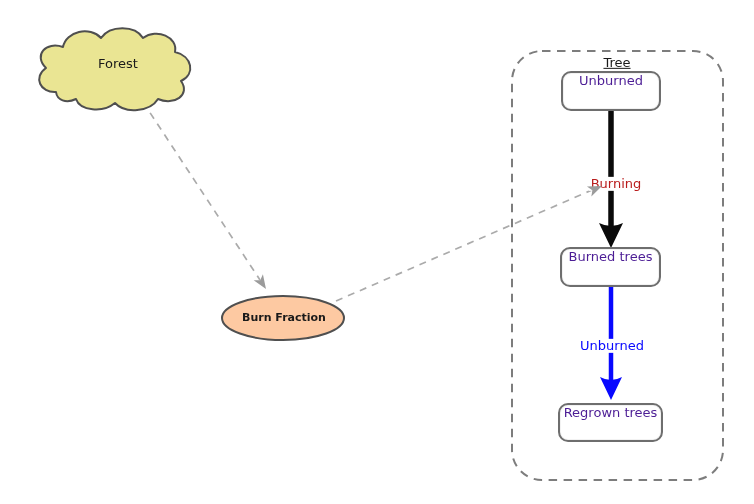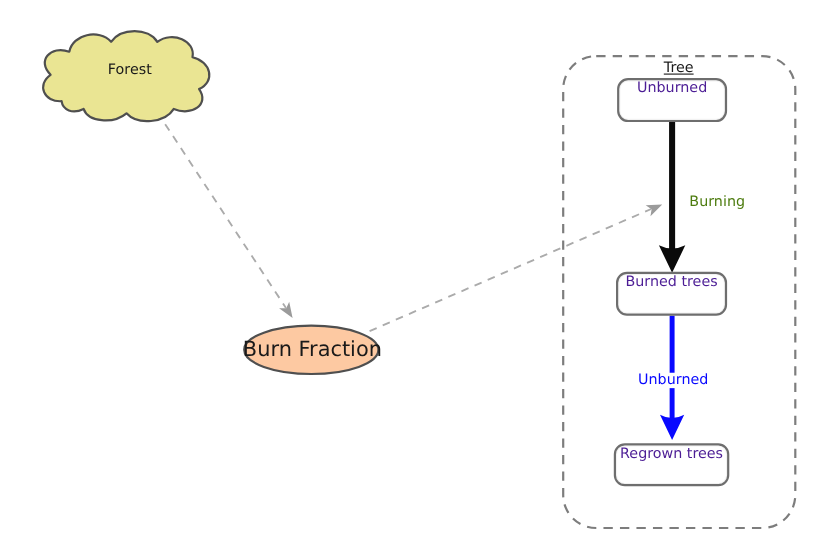--- a/index.html
+++ b/index.html
@@ -17,24 +17,24 @@
     box-shadow: inset 0 0 0 1px #f2f2f2;
   }
   .stock-unburned { left:561px; top:71px;  width:100px; height:40px; }
   .stock-burned   { left:560px; top:247px; width:101px; height:40px; }
   .stock-regrown  { left:558px; top:403px; width:105px; height:39px; }
   .lbl {
     position:absolute; transform:translate(-50%,-50%);
     font-size:13px; color:#1a1a1a; white-space:nowrap; line-height:1.1;
   }
   .lbl-forest   { left:118px; top:64px; }
-  .lbl-burnfrac { left:284px; top:318px; font-size:19px; }
+  .lbl-burnfrac { left:284px; top:318px; font-size:11px;font-weight:bold; }
   .lbl-tree     { left:617px; top:63px;text-decoration:underline; }
   .lbl-flow     { background:#ffffff; padding:0 2px; }
-  .lbl-burning  { left:616px; top:184px; color:#4d7c0f;margin-left:36px; }
+  .lbl-burning  { left:616px; top:184px; color:#b91c1c; }
   .lbl-regrowth { left:612px; top:346px; color:#0808ff; }
 </style>
 </head>
 <body>
 
 <div class="canvas">
 
   <svg class="layer" viewBox="0 0 754 504">
 
     <rect x="512" y="51" width="211" height="429" rx="30" ry="30" fill="none" stroke="#7d7d7d" stroke-width="2" stroke-dasharray="8.5 6.5"></rect>

